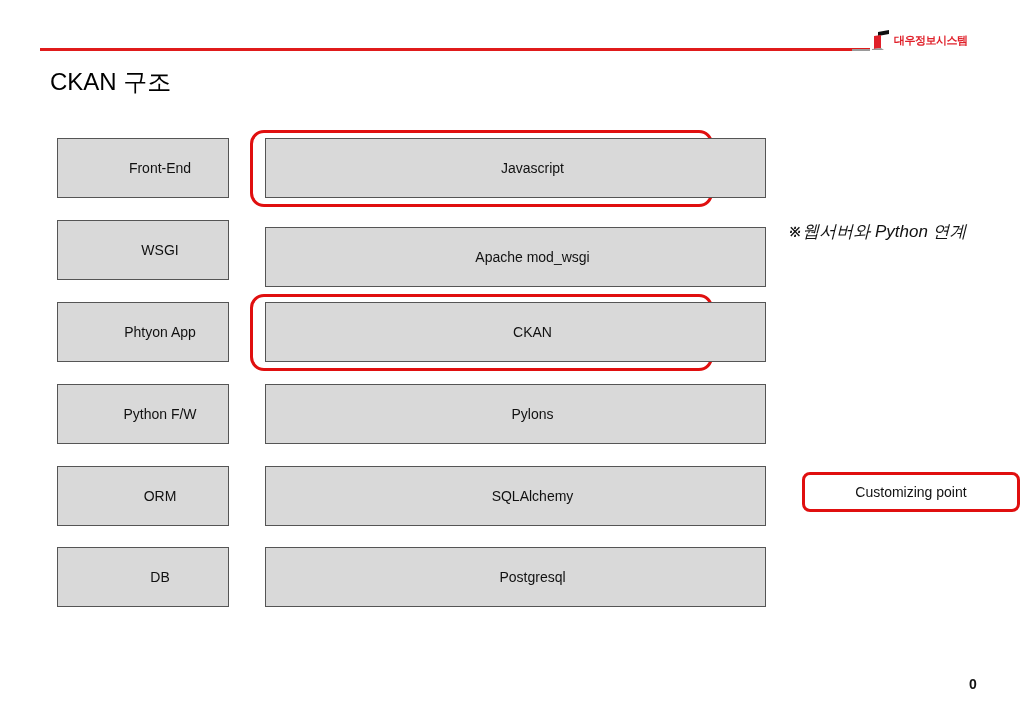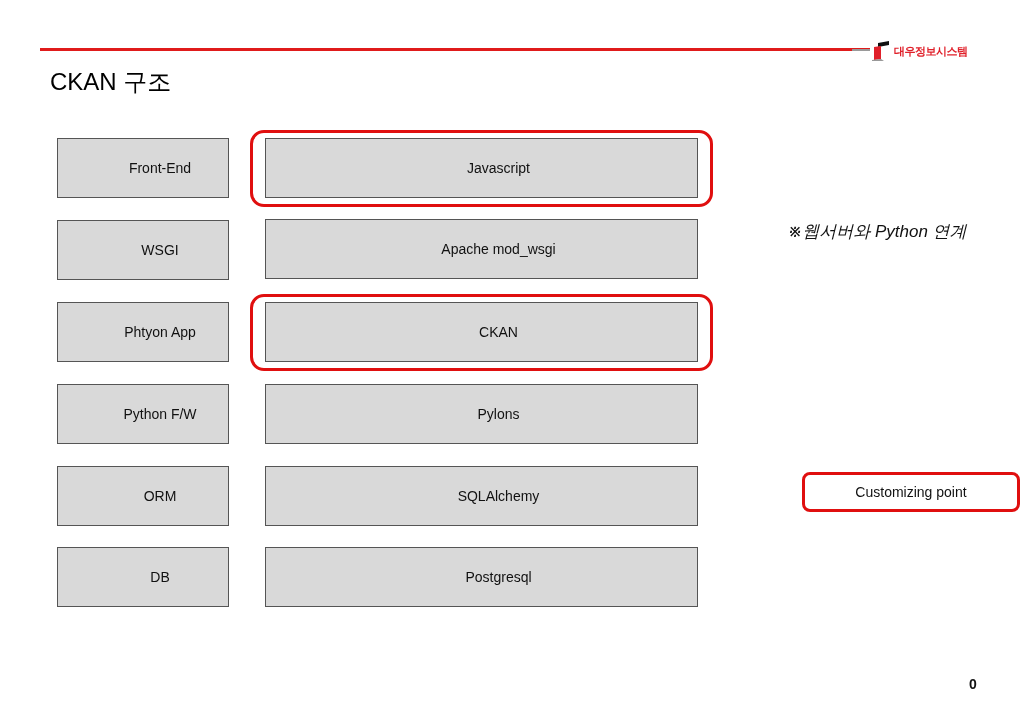--- a/index.html
+++ b/index.html
@@ -1,27 +1,27 @@
 <!DOCTYPE html>
 <html><head>
 <meta charset="utf-8">
 <style>
   html, body { margin: 0; padding: 0; background: #ffffff; }
   body { width: 1023px; height: 708px; position: relative; overflow: hidden;
          font-family: "Liberation Sans", "DejaVu Sans", sans-serif; color: #111; }
   .top-line { position: absolute; left: 40px; top: 48px; width: 830px; height: 3px; background: #e01b1b; }
   .top-line-gray { position: absolute; left: 852px; top: 49px; width: 18px; height: 2px; background: #9a9a9a; }
-  .logo { position: absolute; left: 872px; top: 30px; display: flex; align-items: center; gap: 4px; margin-top: 11px; }
+  .logo { position: absolute; left: 872px; top: 30px; display: flex; align-items: center; gap: 4px; }
   .logo-mark { width: 18px; height: 20px; position: relative; }
   .logo-text { color: #e0202a; font-weight: bold; font-size: 11px; letter-spacing: -0.5px; }
   .page-title { position: absolute; left: 50px; top: 66px; font-size: 24px; font-weight: normal; color: #000; }
   .box { position: absolute; background: #d9d9d9; border: 1px solid #555; box-sizing: border-box;
          display: flex; align-items: center; justify-content: center; font-size: 14px; color: #111; padding-left: 34px; }
   .label-box { left: 57px; width: 172px; height: 60px; }
-  .tech-box { left: 265px; width: 433px; height: 60px; }
+  .tech-box { left: 265px; width: 501px; height: 60px; }
   .highlight { position: absolute; border: 3px solid #e00f0f; border-radius: 14px; box-sizing: border-box; }
   .note { position: absolute; left: 788px; top: 220px; font-size: 17px; color: #111; font-style: italic; }
   .legend-box { position: absolute; left: 778px; top: 472px; width: 218px; height: 40px; box-sizing: border-box;
                 border: 3px solid #e00f0f; border-radius: 8px; display: flex; align-items: center; justify-content: center;
                 font-size: 14px; color: #111; background: #fff; margin-left: 24px; }
   .page-num { position: absolute; left: 969px; top: 676px; font-size: 14px; font-weight: bold; }
 </style>
 </head>
 <body>
 
@@ -39,21 +39,21 @@
   <span class="logo-text">대우정보시스템</span>
 </div>
 
 <div class="page-title">CKAN 구조</div>
 
 <div class="box label-box" style="top:138px">Front-End</div>
 <div class="highlight" style="left:250px; top:130px; width:463px; height:77px"></div>
 <div class="box tech-box" style="top:138px">Javascript</div>
 
 <div class="box label-box" style="top:220px">WSGI</div>
-<div class="box tech-box" style="top:219px">Apache mod_wsgi</div>
+<div class="box tech-box" style="top:227px">Apache mod_wsgi</div>
 
 <div class="box label-box" style="top:302px">Phtyon App</div>
 <div class="highlight" style="left:250px; top:294px; width:463px; height:77px"></div>
 <div class="box tech-box" style="top:302px">CKAN</div>
 
 <div class="box label-box" style="top:384px">Python F/W</div>
 <div class="box tech-box" style="top:384px">Pylons</div>
 
 <div class="box label-box" style="top:466px">ORM</div>
 <div class="box tech-box" style="top:466px">SQLAlchemy</div>

